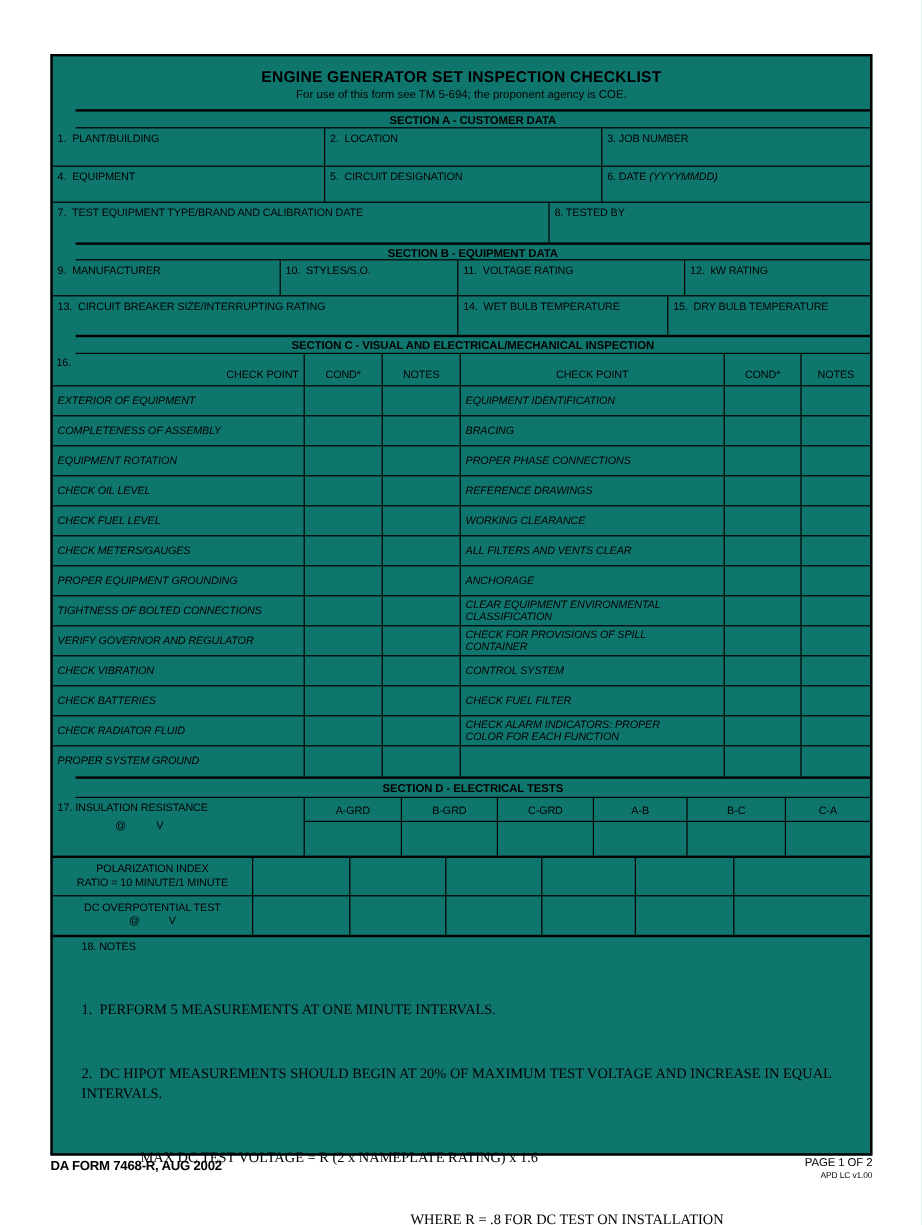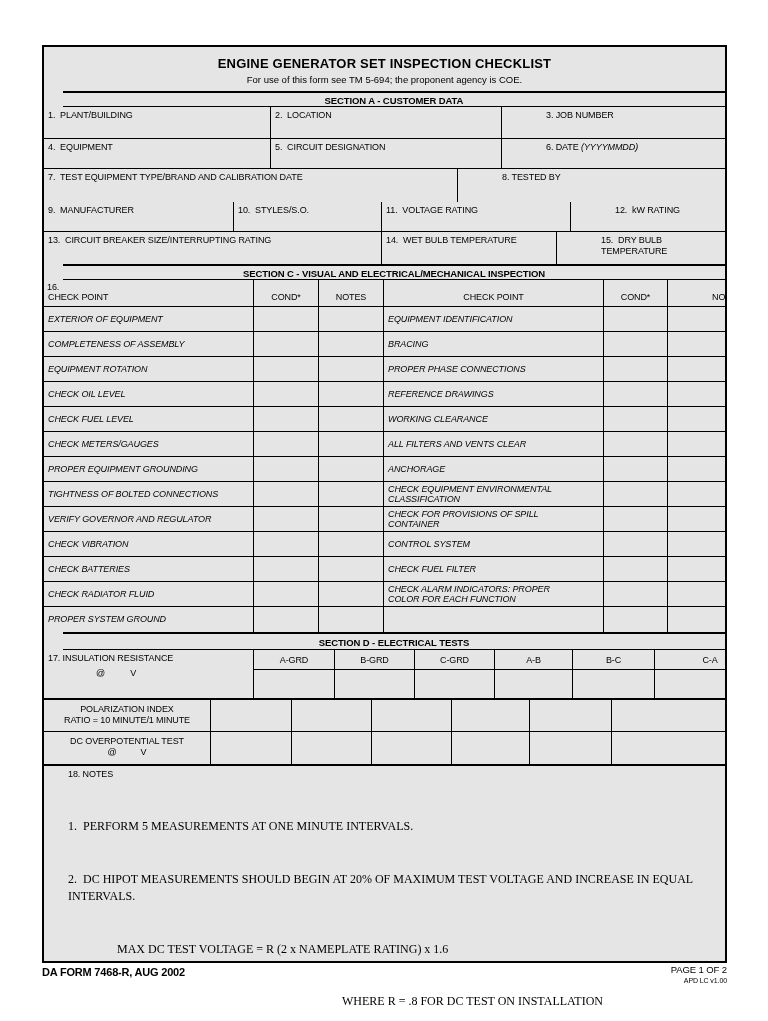--- a/index.html
+++ b/index.html
@@ -4,32 +4,32 @@
 <style>
   * { margin:0; padding:0; box-sizing:border-box; }
   html,body { background:#ffffff; }
   body {
     width:768px; height:1021px; position:relative;
     font-family:"Liberation Sans", sans-serif; color:#000;
   }
   .page { position:relative; width:768px; height:1021px; background:#fff; }
   .form {
     position:absolute; left:42px; top:45px; width:685px; height:918px;
-    border:2px solid #000; background:#e5e5e5;
+    border:2px solid #000; background:#0f766e;
   }
 
   
   .frow { display:flex; border-bottom:1px solid #000; }
   .frow.nb { border-bottom:none; }
   .cell {
     border-right:1px solid #000; padding:3px 4px;
     font-size:9px; line-height:10.5px; white-space:pre-wrap;
     letter-spacing:-0.1px; overflow:hidden;
   }
-  .cell.last { border-right:none; flex:1;margin-left:40px; }
+  .cell.last { border-right:none; flex:1; }
 
   
   .title-block { height:44px; text-align:center; padding-top:9px; }
   .form-title { font-size:13px; font-weight:bold; letter-spacing:0.2px; }
   .form-subtitle { font-size:9.5px; margin-top:3px; }
 
   
   .secbar {
     border-top:2px solid #000; border-bottom:1px solid #000;
     text-align:center; font-weight:bold; font-size:9.5px;
@@ -42,21 +42,21 @@
   .wa7 { width:414px; }
   .wb9 { width:190px; } .wb10 { width:148px; } .wb11 { width:189px; }
   .wb13 { width:338px; } .wb14 { width:175px; }
   .rA1 { height:32px; } .rA2 { height:30px; } .rA3 { height:33px; }
   .rB1 { height:30px; } .rB2 { height:32px; }
 
   
   .w210 { width:210px; } .w65 { width:65px; } .w220 { width:220px; } .w64 { width:64px; }
   .c-header { height:27px; }
   .c-header .cell { text-align:center; padding-top:12px; font-size:9px; }
-  .c-header .corner { position:relative; text-align:left; }
+  .c-header .corner { position:relative; text-align:right; }
   .c-header .corner .itemno {
     position:absolute; top:2px; left:3px; font-size:9px; letter-spacing:-0.1px;
   }
   .c-row { height:25px;font-style:italic; }
   .c-row .cp { display:flex; align-items:center; padding-top:0; padding-bottom:0; }
   .c-row .cp > span { display:block; }
 
   
   .dw1 { width:81px; } .dw2 { width:80px; } .dw3 { width:80px; } .dw4 { width:78px; } .dw5 { width:82px; }
   .d17 { height:50px; display:flex; border-bottom:2px solid #000; }
@@ -116,20 +116,21 @@
     <div class="frow rA2">
       <div class="cell wa1">4.  EQUIPMENT</div>
       <div class="cell wa2">5.  CIRCUIT DESIGNATION</div>
       <div class="cell last"><span>6. DATE</span> <span style="font-style:italic">(YYYYMMDD)</span></div>
     </div>
     <div class="frow rA3 nb">
       <div class="cell wa7">7.  TEST EQUIPMENT TYPE/BRAND AND CALIBRATION DATE</div>
       <div class="cell last">8. TESTED BY</div>
     </div>
 
+    <div class="secbar h15">SECTION B - EQUIPMENT DATA</div>
     <div class="frow rB1">
       <div class="cell wb9">9.  MANUFACTURER</div>
       <div class="cell wb10">10.  STYLES/S.O.</div>
       <div class="cell wb11">11.  VOLTAGE RATING</div>
       <div class="cell last">12.  kW RATING</div>
     </div>
     <div class="frow rB2 nb">
       <div class="cell wb13">13.  CIRCUIT BREAKER SIZE/INTERRUPTING RATING</div>
       <div class="cell wb14">14.  WET BULB TEMPERATURE</div>
       <div class="cell last">15.  DRY BULB TEMPERATURE</div>
@@ -198,21 +199,21 @@
       <div class="cell w65"></div>
       <div class="cell w65"></div>
       <div class="cell w220 cp"><span>ANCHORAGE</span></div>
       <div class="cell w64"></div>
       <div class="cell last"></div>
     </div>
     <div class="frow c-row">
       <div class="cell w210 cp"><span>TIGHTNESS OF BOLTED CONNECTIONS</span></div>
       <div class="cell w65"></div>
       <div class="cell w65"></div>
-      <div class="cell w220 cp"><span>CHECK EQUIPMENT ENVIRONMENTAL
+      <div class="cell w220 cp"><span>CLEAR EQUIPMENT ENVIRONMENTAL
 CLASSIFICATION</span></div>
       <div class="cell w64"></div>
       <div class="cell last"></div>
     </div>
     <div class="frow c-row">
       <div class="cell w210 cp"><span>VERIFY GOVERNOR AND REGULATOR</span></div>
       <div class="cell w65"></div>
       <div class="cell w65"></div>
       <div class="cell w220 cp"><span>CHECK FOR PROVISIONS OF SPILL
 CONTAINER</span></div>

